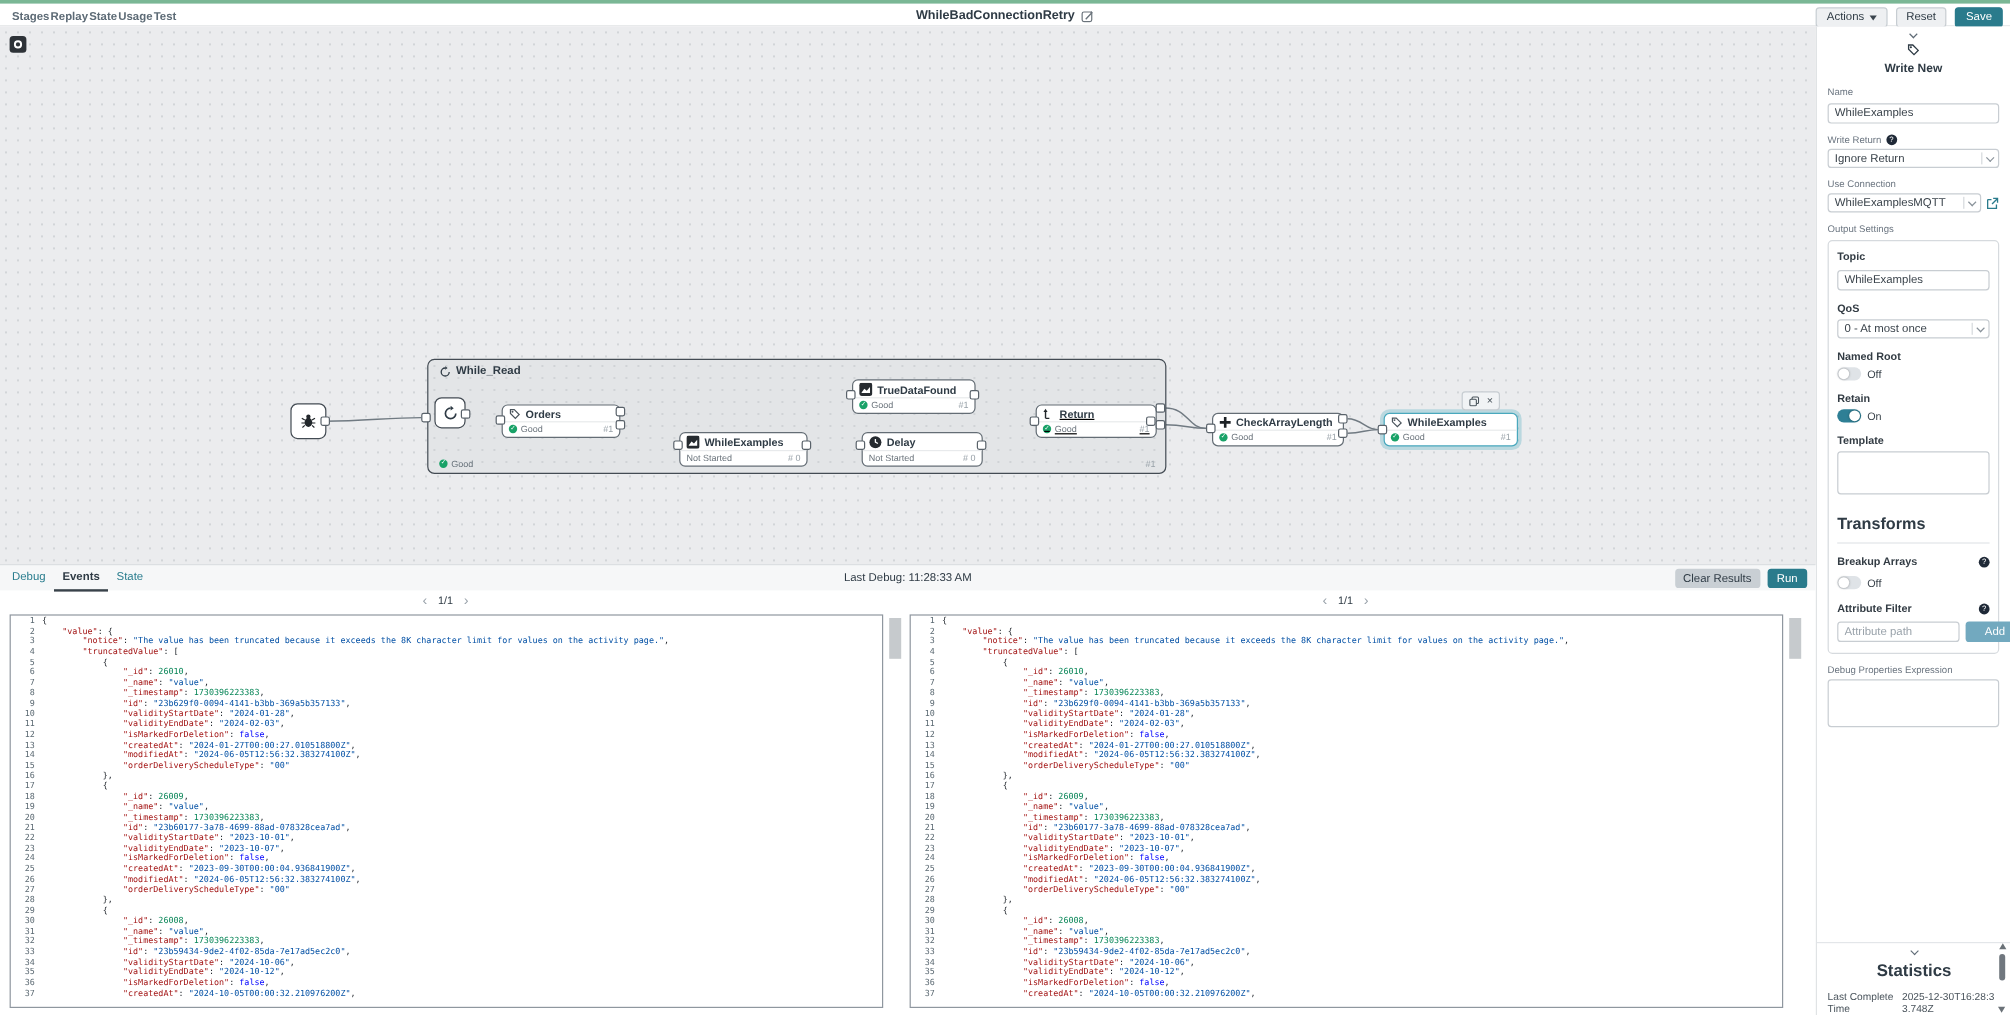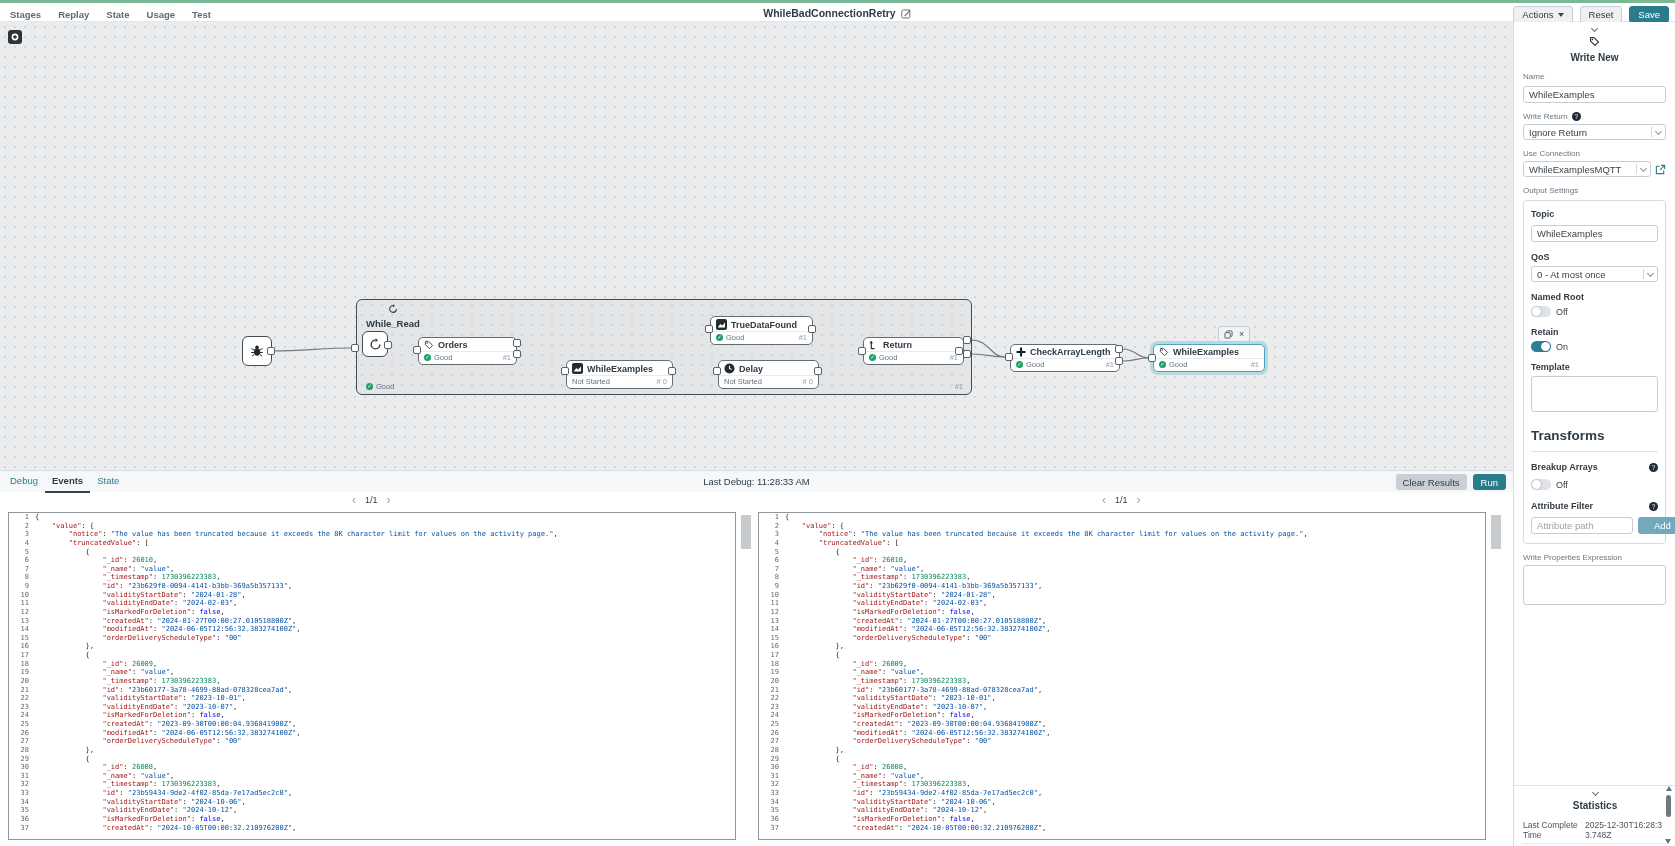--- a/index.html
+++ b/index.html
@@ -2,21 +2,21 @@
 <html><head>
 <meta charset="utf-8">
 <style>
   * { margin:0; padding:0; box-sizing:border-box; }
   html,body { width:1675px; height:846px; overflow:hidden; background:#fff;
     font-family:"Liberation Sans", sans-serif; }
 
   
   .topnav { position:absolute; left:0; top:0; width:1675px; height:22px;
     background:#fff; border-top:3px solid #7ab795; border-bottom:1px solid #e3e5e7; }
-  .nav-items { position:absolute; left:10px; top:3px; height:16px; display:flex; gap:17px; align-items:center; }
+  .nav-items { position:absolute; left:10px; top:3px; height:16px; display:flex; gap:1px; align-items:center; }
   .nav-item { font-size:9.5px; font-weight:600; color:#5d6b76; cursor:pointer; }
   .title-wrap { position:absolute; left:50%; top:4px; transform:translateX(-50%);
     display:flex; align-items:center; gap:5px; }
   .page-title { font-size:10.5px; font-weight:600; color:#2f3b45; }
   .top-btns { position:absolute; right:6px; top:3px; display:flex; gap:7px; }
   .btn { font-size:9.5px; color:#2f3b45; background:#eef0f2; border:1px solid #c7cdd2;
     border-radius:3px; padding:2px 8px; display:flex; align-items:center; gap:4px; cursor:pointer; }
   .btn.teal { background:#2a7b8c; border-color:#2a7b8c; color:#fff; }
   .caret-down { width:0; height:0; border-left:3px solid transparent; border-right:3px solid transparent;
     border-top:4px solid #3a444d; }
@@ -30,21 +30,21 @@
     background:#2e3338; border-radius:3px; display:flex; align-items:center; justify-content:center; cursor:pointer; }
 
   .flow { position:absolute; inset:0; }
   svg.wires { position:absolute; inset:0; pointer-events:none; }
 
   .group { position:absolute; left:356px; top:277px; width:616px; height:96px;
     background:#e3e5e7;
     background-image:radial-gradient(#d0d3d6 0.9px, transparent 0.9px); background-size:10px 10px;
     border:1.4px solid #434b53; border-radius:6px; }
   .group-label { position:absolute; left:9px; top:4px; display:flex; gap:4px; align-items:center;
-    font-size:9.5px; font-weight:600; color:#2f3b45;flex-direction:column; }
+    font-size:9.5px; font-weight:600; color:#2f3b45; }
   .group-status { position:absolute; left:9px; bottom:3px; display:flex; gap:3px; align-items:center;
     font-size:7.5px; color:#667079; }
   .group-count { position:absolute; right:8px; bottom:3px; font-size:7.5px; color:#98a1a8; }
 
   .node { position:absolute; background:#fff; border:1.2px solid #646d75; border-radius:5px;
     display:flex; flex-direction:column; cursor:pointer; }
   .node .hd { display:flex; align-items:center; gap:4px; padding:2px 5px 1px; }
   .node .ttl { font-size:9px; font-weight:600; color:#2f3b45; white-space:nowrap; }
   .node .st { display:flex; align-items:center; gap:3px; padding:1px 5px 2px;
     border-top:1px solid #e8eaec; font-size:7.5px; color:#6a737b; }
@@ -293,21 +293,21 @@
             </svg>
       </span>
           <span class="ttl">Delay</span>
         </div>
       <div class="st">
           <span>Not Started</span>
           <span class="cnt"># 0</span>
         </div>
     </div>
 
-    <div class="node" style="left:863px;top:315px;width:101px;">
+    <div class="node" style="left:863px;top:315px;width:101px;text-decoration:underline;">
       <div class="hd">
           <span class="icon">
         <svg width="10" height="10" viewBox="0 0 11 11">
               <path d="M2.5 9.5 H6 M2.5 9.5 V3" stroke="#22272b" stroke-width="1.3" fill="none"></path>
               <path d="M0.6 3.6 L2.5 0.8 L4.4 3.6 Z" fill="#22272b"></path>
             </svg>
       </span>
           <span class="ttl">Return</span>
         </div>
       <div class="st">
@@ -478,30 +478,30 @@
       <div class="lbl-row" style="margin-top:11px">
         <label class="bold" style="margin:0">Attribute Filter</label>
         <span class="qbadge right">?</span>
       </div>
       <div class="af-row" style="margin-top:6px">
         <input class="inp" style="width: 102px;" placeholder="Attribute path">
         <button class="btn-add">Add</button>
       </div>
     </div>
 
-    <label class="sm">Write Properties Expression</label>
+    <label class="sm">Debug Properties Expression</label>
     <textarea class="ta" style="height: 40px;"></textarea>
 
     
 
     
     <div class="panel-sec" style="top:763px">
       <div class="sec-head">
         <span class="chev"></span>
-        <span class="sec-title" style="font-size:10px">Statistics</span>
+        <span class="sec-title" style="font-size:14px">Statistics</span>
       </div>
       <div class="stats-table">
           <div class="stats-row">
             <span class="k">Last Complete Time</span>
             <span class="v">2025-12-30T16:28:33.748Z</span>
           </div>
           <div class="stats-row">
             <span class="k">Runs</span>
             <span class="v">1</span>
           </div>

